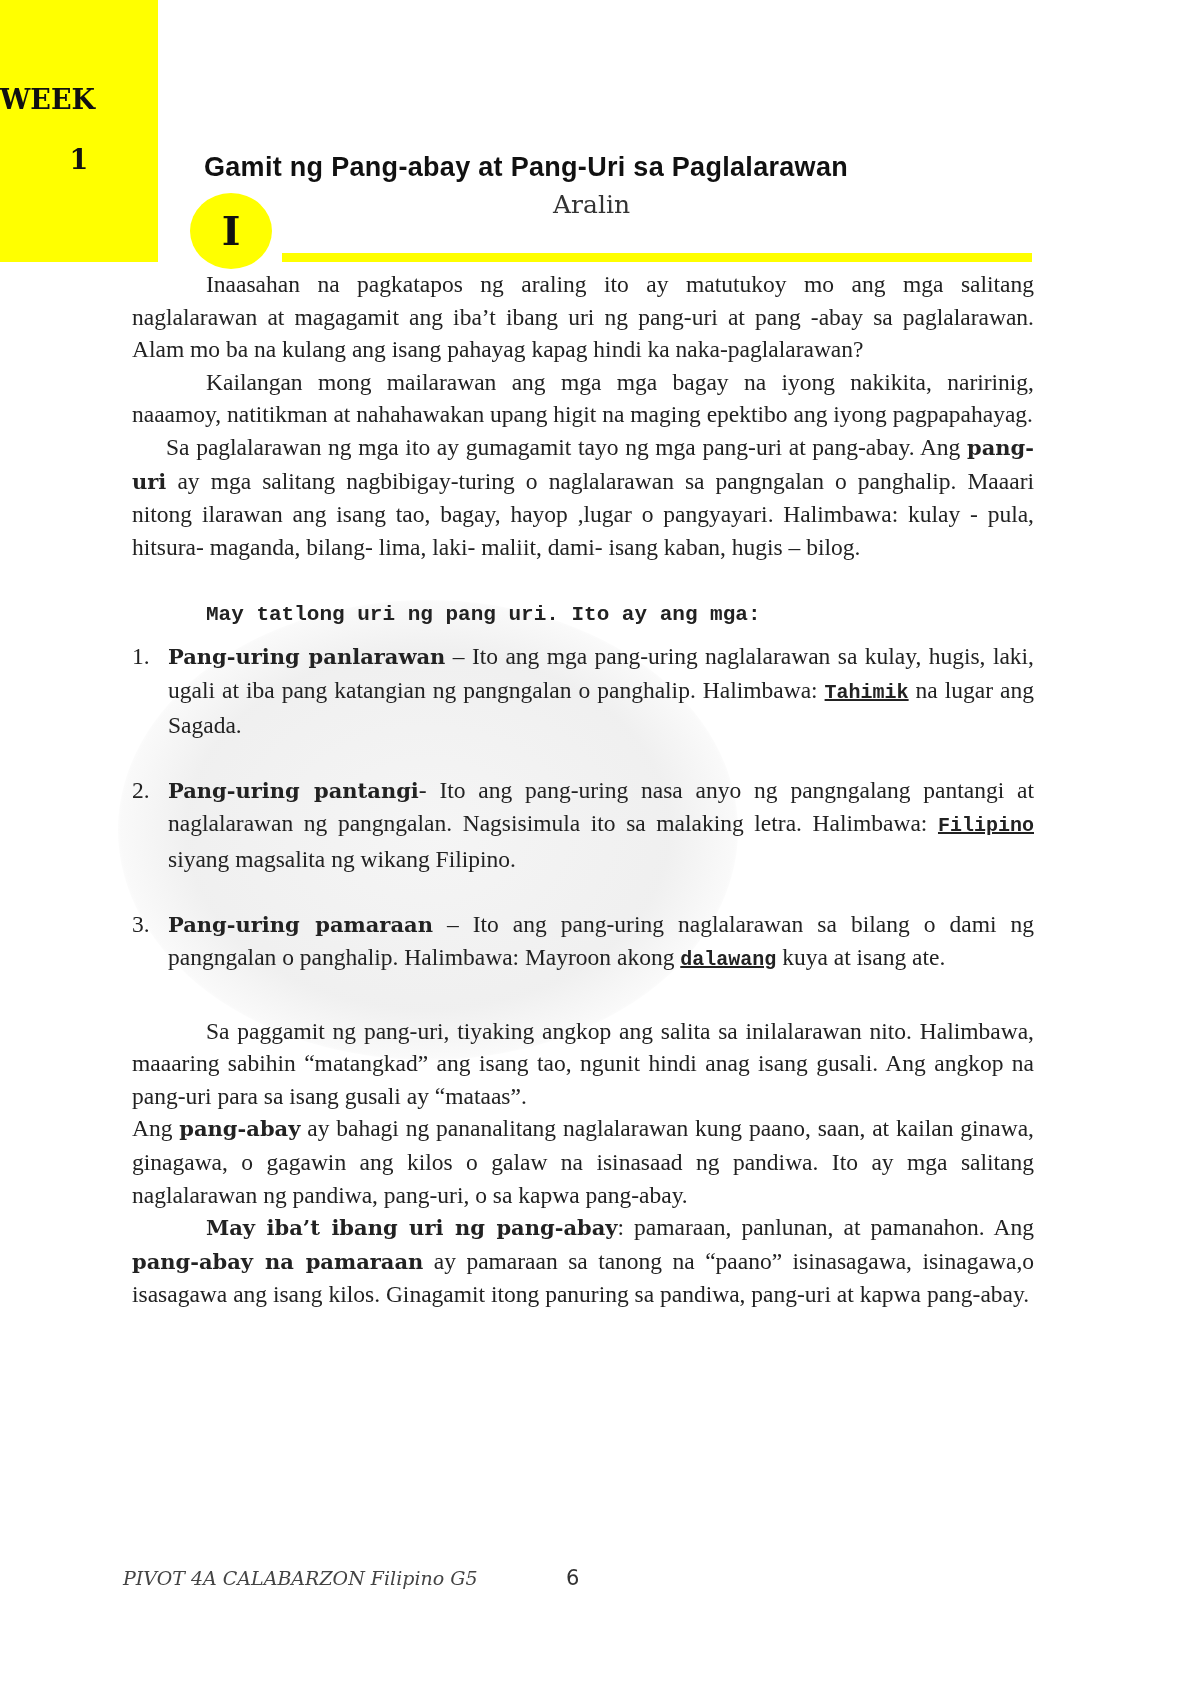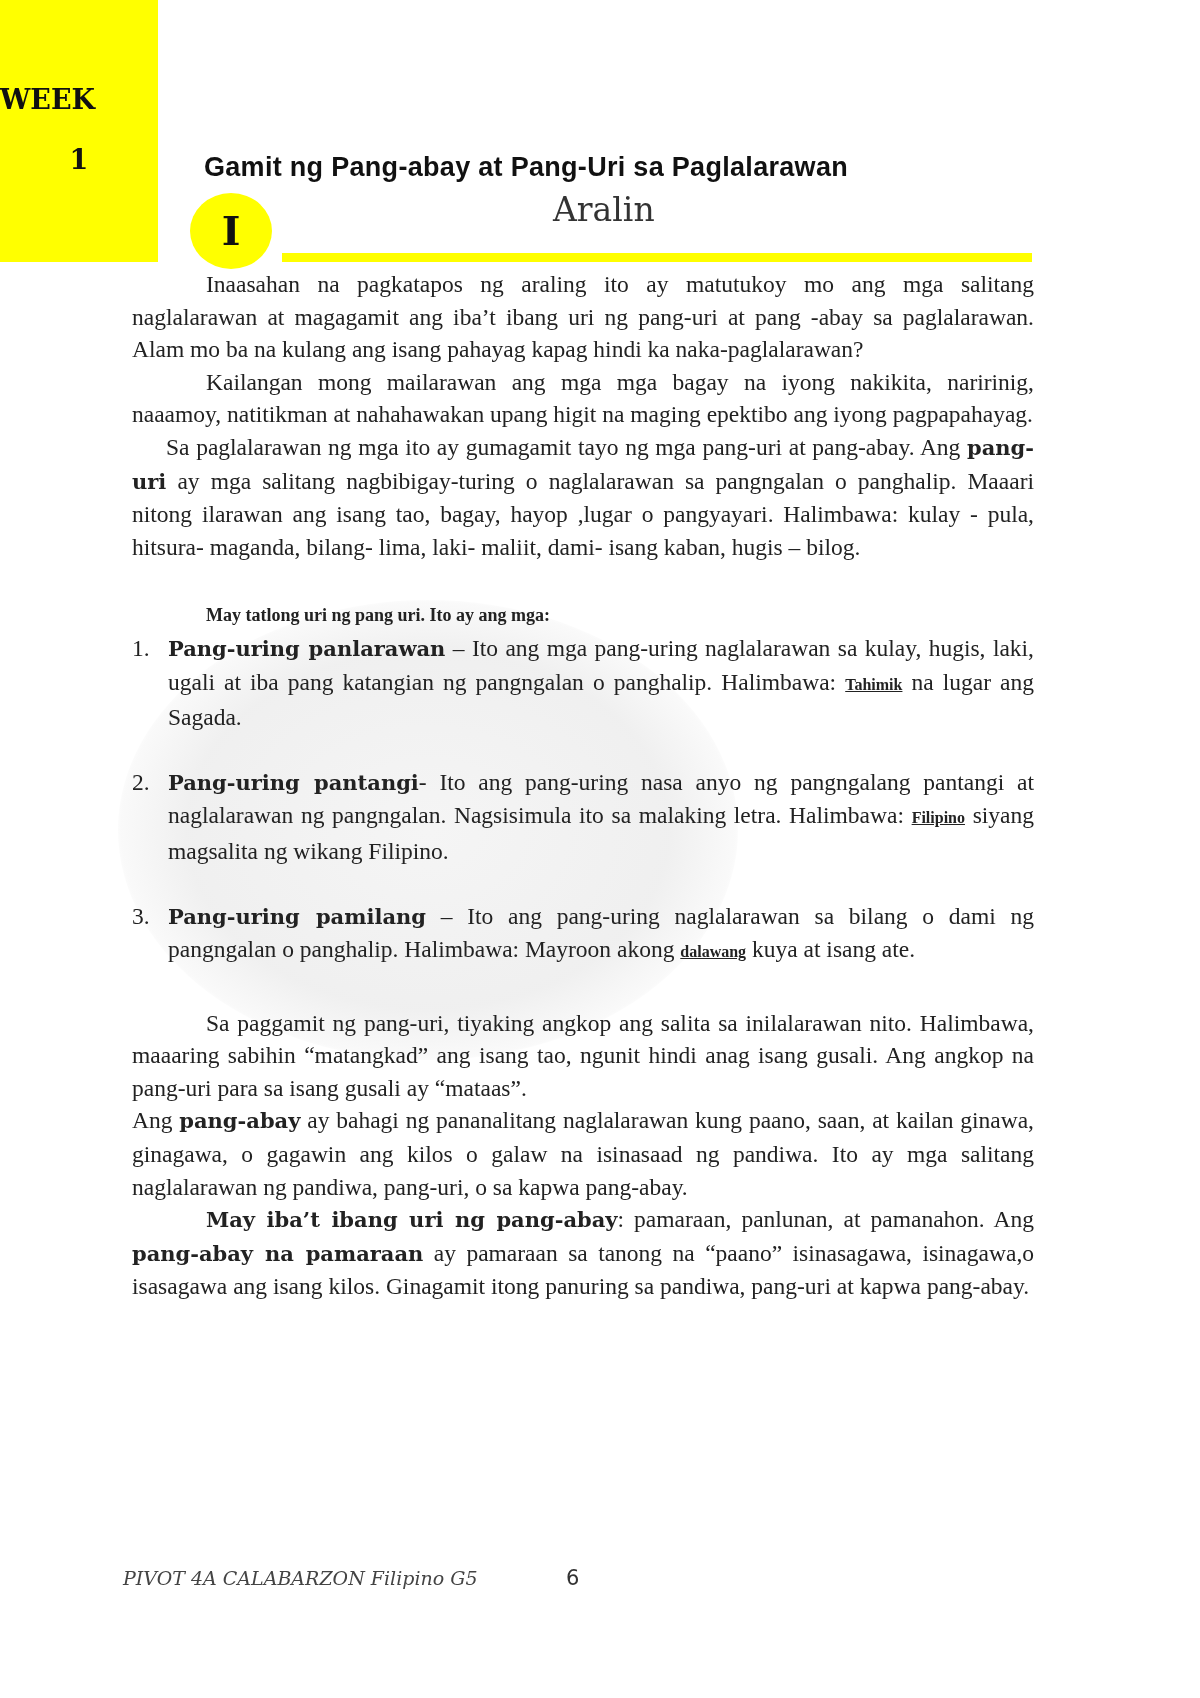--- a/index.html
+++ b/index.html
@@ -16,21 +16,21 @@
     }
     .week-num {
       position: absolute; left: 0; width: 158px; text-align: center; top: 144px;
       font-family: "DejaVu Serif", serif; font-weight: bold; font-size: 27px; color: #111;
     }
     .title {
       position: absolute; left: 204px; top: 152px; font-weight: bold; font-size: 27px; letter-spacing: 0.3px;
       font-family: Liberation Sans, sans-serif; color: #111; white-space: nowrap;
     }
     .subtitle {
-      position: absolute; left: 553px; top: 190px; font-size: 33px; color: #333;
+      position: absolute; left: 553px; top: 190px; font-size: 25px; color: #333;
       font-family: "DejaVu Serif", serif;
     }
     .badge {
       position: absolute; left: 190px; top: 193px; width: 82px; height: 76px; border-radius: 50%;
       background: #ffff00; text-align: center;
     }
     .badge span {
       display: block; font-weight: bold; font-size: 40px; line-height: 76px; color: #111;
       font-family: "DejaVu Serif", serif;
     }
@@ -43,27 +43,27 @@
     }
     .watermark {
       position: absolute; left: 118px; top: 600px; width: 620px; height: 460px; border-radius: 50%;
       background: radial-gradient(ellipse at center, rgba(200,200,200,0.18) 0%, rgba(200,200,200,0.28) 55%, rgba(210,210,210,0.12) 70%, rgba(255,255,255,0) 72%);
       pointer-events: none;
     }
     p { margin: 0; text-align: justify; }
     .indent { text-indent: 74px; }
     .indent-sm { text-indent: 34px; text-align: left; }
     .gap { height: 24px; }
-    .list-heading { font-weight: bold; padding-left: 74px; font-family: Liberation Serif, serif; font-size: 18px; margin-top: 36px; margin-bottom: 0; }
+    .list-heading { font-weight: bold; padding-left: 74px; font-family: Liberation Mono, monospace; font-size: 21px; margin-top: 36px; margin-bottom: 8px; }
     ol.types { margin: 0; padding: 0; list-style: none; }
     ol.types li { position: relative; padding-left: 36px; text-align: justify; }
     ol.types li .num { position: absolute; left: 0; top: 0; }
     ol.types li + li { margin-top: 32px; }
     b.term { font-family: "DejaVu Serif", serif; font-size: 21px; font-weight: bold; }
-    .ex { font-family: Liberation Serif, serif; font-size: 16px; font-weight: bold; text-decoration: underline; }
+    .ex { font-family: Liberation Mono, monospace; font-size: 20px; font-weight: bold; text-decoration: underline; }
     .footer {
       position: absolute; left: 123px; top: 1567px; font-family: "DejaVu Serif", serif; font-style: italic;
       font-size: 19px; color: #444;
     }
     .page-num {
       position: absolute; left: 566px; top: 1566px; font-family: "DejaVu Sans", sans-serif; font-size: 21px; color: #333;
     }
   </style>
 </head>
 <body>
@@ -89,21 +89,21 @@
 
   <div class="list-heading">May tatlong uri ng pang uri. Ito ay ang mga:</div>
   <ol class="types">
     <li>
       <span class="num">1.</span><b class="term">Pang-uring  panlarawan</b><span> – Ito ang mga pang-uring naglalarawan sa kulay, hugis, laki, ugali at iba pang katangian ng pangngalan o panghalip. Halimbawa: </span><span class="ex">Tahimik</span><span> na lugar ang Sagada.</span>
     </li>
     <li>
       <span class="num">2.</span><b class="term">Pang-uring  pantangi</b><span>- Ito ang pang-uring nasa anyo ng pangngalang pantangi at naglalarawan ng pangngalan. Nagsisimula ito sa malaking letra. Halimbawa: </span><span class="ex">Filipino</span><span> siyang magsalita ng wikang Filipino.</span>
     </li>
     <li>
-      <span class="num">3.</span><b class="term">Pang-uring  pamilang</b><span> – Ito ang pang-uring naglalarawan sa bilang o dami ng pangngalan o panghalip. Halimbawa: Mayroon akong </span><span class="ex">dalawang</span><span> kuya at isang ate.</span>
+      <span class="num">3.</span><b class="term">Pang-uring  pamaraan</b><span> – Ito ang pang-uring naglalarawan sa bilang o dami ng pangngalan o panghalip. Halimbawa: Mayroon akong </span><span class="ex">dalawang</span><span> kuya at isang ate.</span>
     </li>
   </ol>
 
   <div class="gap" style="height: 38px;"></div>
   <p class="indent">Sa paggamit ng pang-uri, tiyaking angkop ang salita sa inilalarawan nito. Halimbawa, maaaring sabihin “matangkad” ang isang tao, ngunit hindi anag isang gusali. Ang angkop na pang-uri para sa isang gusali ay “mataas”.</p>
   <p><span>Ang </span><b class="term">pang-abay</b><span> ay bahagi ng pananalitang naglalarawan kung paano, saan, at kailan ginawa, ginagawa, o gagawin ang kilos o galaw na isinasaad ng pandiwa. Ito ay mga salitang naglalarawan ng pandiwa, pang-uri, o sa kapwa pang-abay.</span></p>
   <p class="indent"><b class="term">May iba’t ibang uri ng pang-abay</b><span>: pamaraan, panlunan, at pamanahon. Ang </span><b class="term">pang-abay na pamaraan</b><span> ay pamaraan sa tanong na “paano” isinasagawa, isinagawa,o isasagawa ang isang kilos. Ginagamit itong panuring sa pandiwa, pang-uri at kapwa pang-abay.</span></p>
 </div>
 
 <div class="footer">PIVOT 4A CALABARZON Filipino G5</div>

